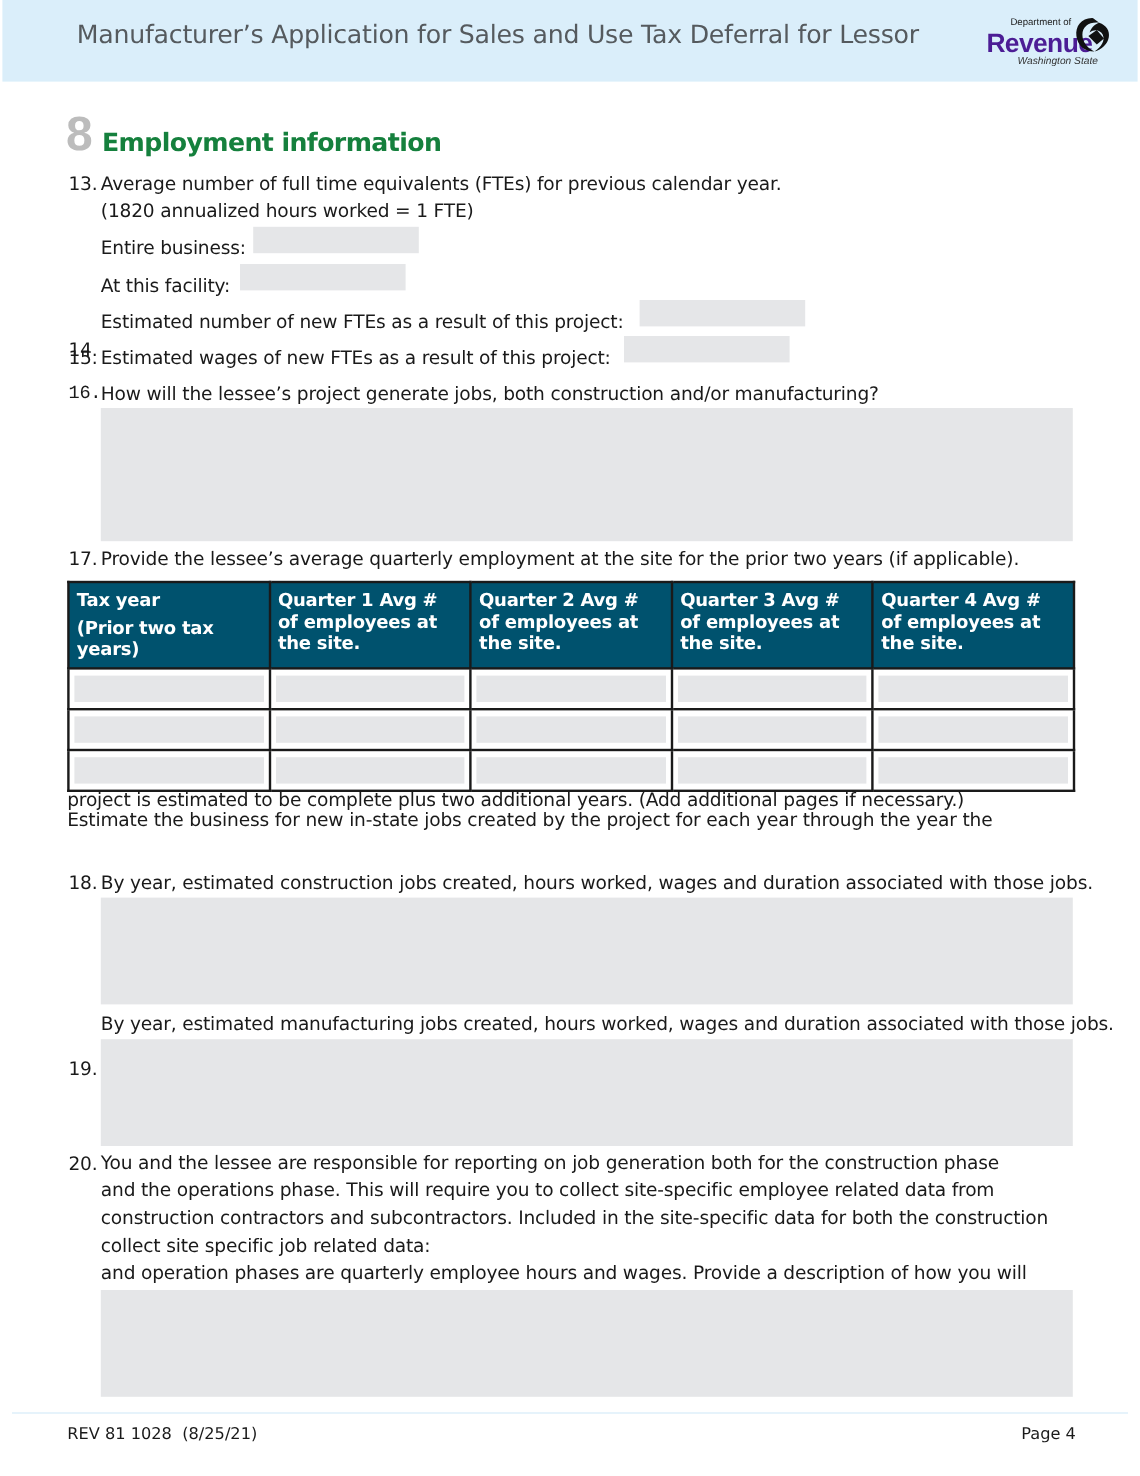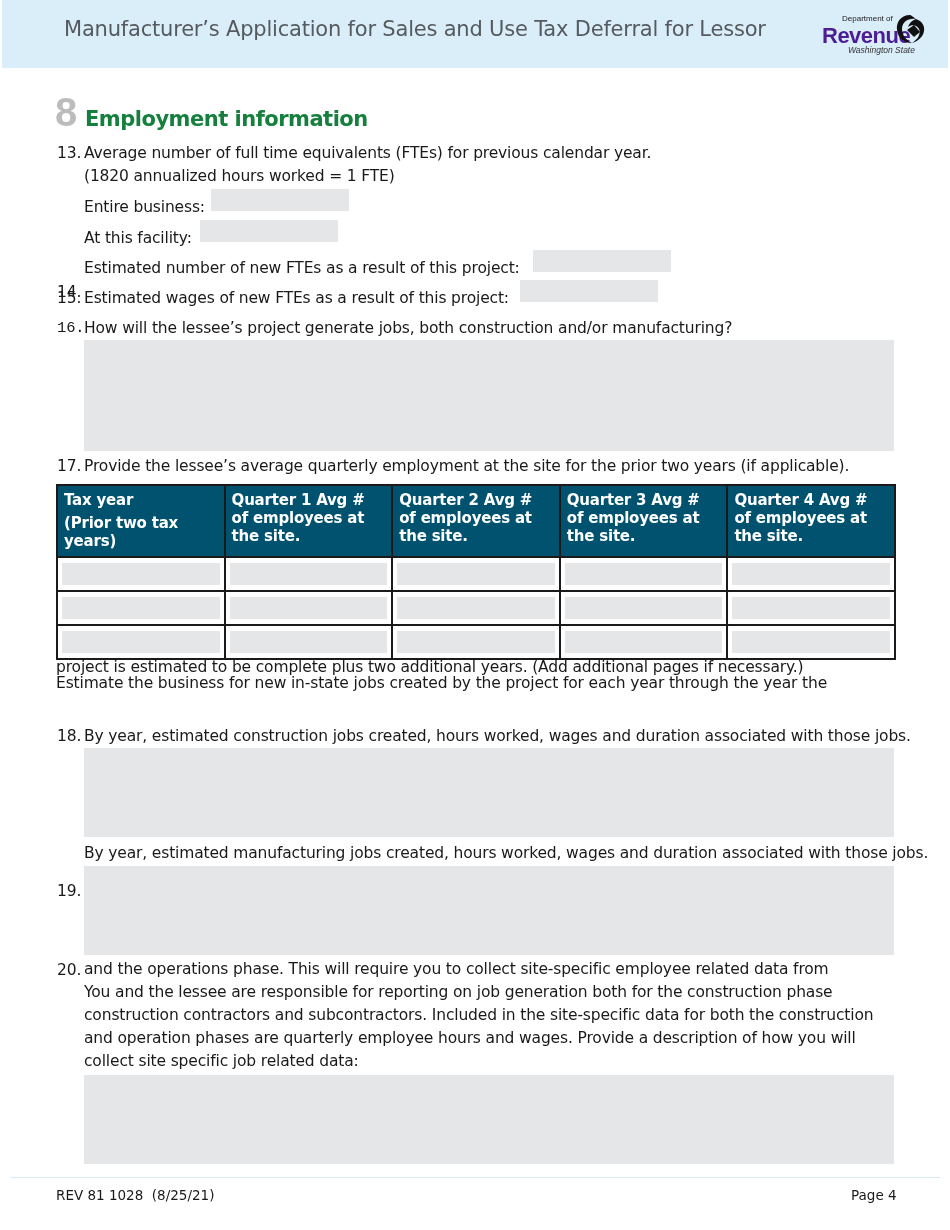--- a/index.html
+++ b/index.html
@@ -170,23 +170,23 @@
 <span class="num txt" style="top:727px;">18.</span>
 <span class="txt" style="left:84px; top:727px;">By year, estimated construction jobs created, hours worked, wages and duration associated with those jobs.</span>
 <div class="area" style="top:748px; height:89px;"></div>
 
 <span class="num txt" style="top:844px;margin-top:38px;">19.</span>
 <span class="txt" style="left:84px; top:844px;">By year, estimated manufacturing jobs created, hours worked, wages and duration associated with those jobs.</span>
 <div class="area" style="top:866px; height:89px;"></div>
 
 <span class="num txt" style="top:961px;">20.</span>
 <div class="p20">
+  <div>You and the lessee are responsible for reporting on job generation both for the construction phase</div>
   <div>and the operations phase. This will require you to collect site-specific employee related data from</div>
-  <div>You and the lessee are responsible for reporting on job generation both for the construction phase</div>
   <div>construction contractors and subcontractors. Included in the site-specific data for both the construction</div>
+  <div>collect site specific job related data:</div>
   <div>and operation phases are quarterly employee hours and wages. Provide a description of how you will</div>
-  <div>collect site specific job related data:</div>
 </div>
 <div class="area" style="top:1075px; height:89px;"></div>
 
 <div class="footer-line"></div>
 <div class="footer-left">REV 81 1028  (8/25/21)</div>
 <div class="footer-right">Page 4</div>
 
 </body></html>

